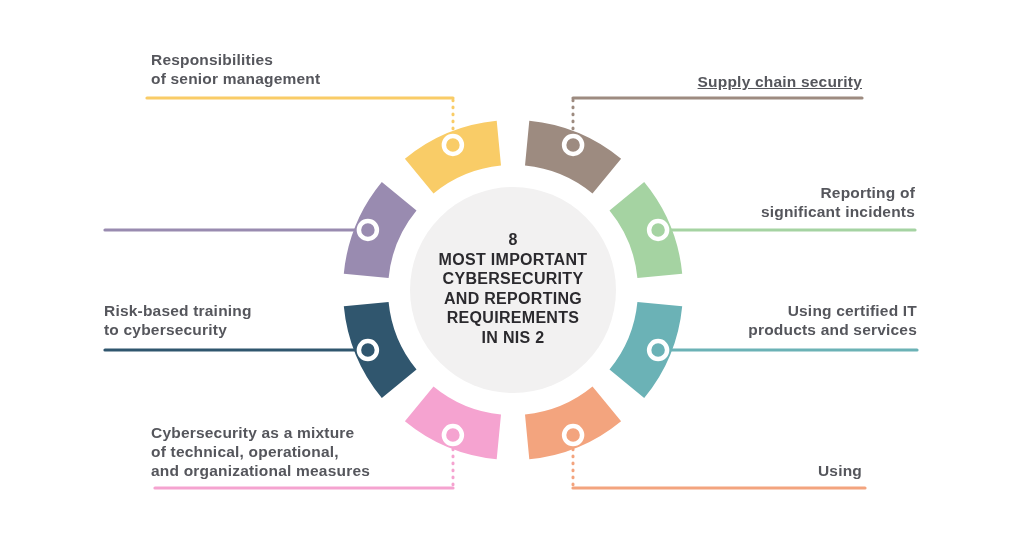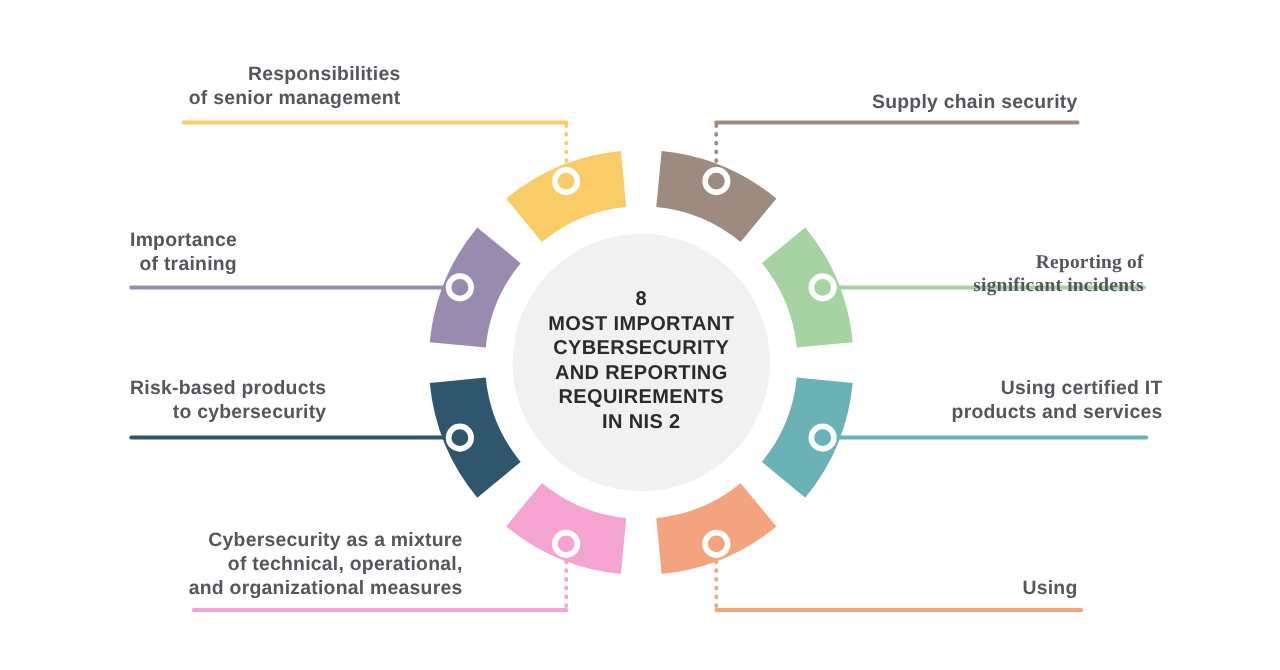--- a/index.html
+++ b/index.html
@@ -36,27 +36,26 @@
     stroke-width: 4.5;
   }
   .lbl {
     position: absolute;
     color: #55565c;
     font-weight: 700;
     font-size: 15.5px;
     line-height: 19px;
     letter-spacing: 0.2px;
     white-space: pre-line;
-    text-align: right;
   }
   .lbl.right { text-align: right; }
   .lbl-responsibilities { left: 151px; top: 50px; }
-  .lbl-supply          { right: 162px; top: 72px; }
-  .lbl-reporting       { right: 109px; top: 200px; font-family: Liberation Serif, serif; }
-  .lbl-certified       { right: 94px; top: 301px; }
+  .lbl-supply          { right: 162px; top: 72px; text-decoration: underline; }
+  .lbl-reporting       { right: 109px; top: 183px; }
+  .lbl-certified       { right: 107px; top: 301px; }
   .lbl-fines           { right: 162px; top: 461px; }
   .lbl-mixture         { left: 151px; top: 423px; }
   .lbl-risk            { left: 104px; top: 301px; }
   .lbl-importance      { left: 104px; top: 183px; }
   .center-title {
     position: absolute;
     left: 403px;
     top: 230px;
     width: 220px;
     text-align: center;
@@ -120,24 +119,22 @@
 of senior management</div>
   <div class="lbl right lbl-supply">Supply chain security</div>
   <div class="lbl right lbl-reporting">Reporting of
 significant incidents</div>
   <div class="lbl right lbl-certified">Using certified IT
 products and services</div>
   <div class="lbl right lbl-fines">Using</div>
   <div class="lbl lbl-mixture">Cybersecurity as a mixture
 of technical, operational,
 and organizational measures</div>
-  <div class="lbl lbl-risk">Risk-based products
+  <div class="lbl lbl-risk">Risk-based training
 to cybersecurity</div>
-  <div class="lbl lbl-importance">Importance
-of training</div>
 
   <div class="center-title">8
 MOST IMPORTANT
 CYBERSECURITY
 AND REPORTING
 REQUIREMENTS
 IN NIS 2</div>
 </div>
 
 </body></html>

